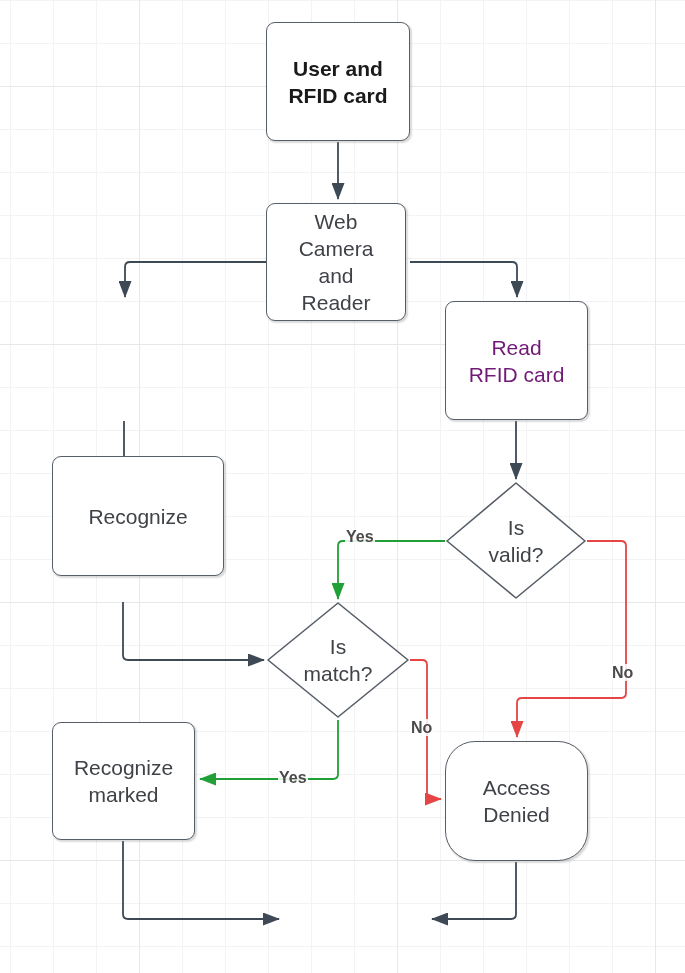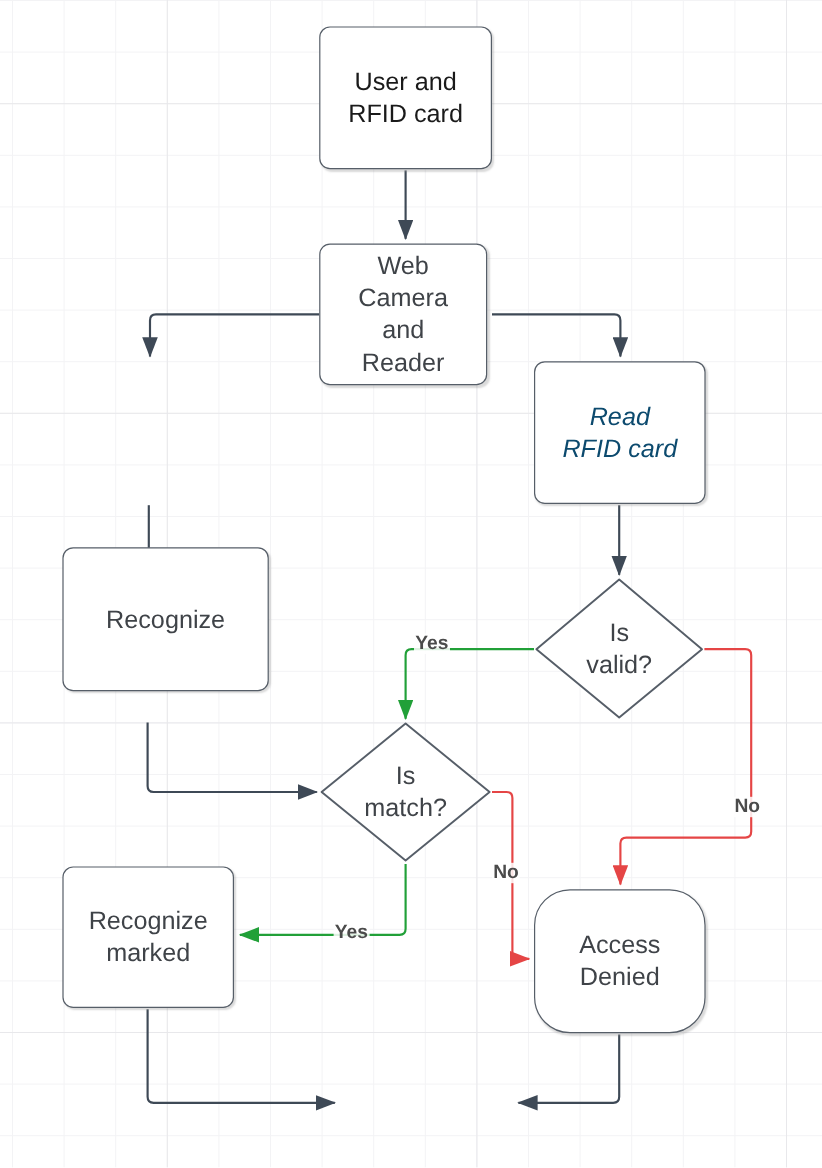--- a/index.html
+++ b/index.html
@@ -40,22 +40,22 @@
     text-align: center;
     z-index: 2;
     box-shadow: 1.5px 1.5px 1.5px rgba(150,150,150,0.35);
   }
   .node-label {
     white-space: pre-line;
     font-size: 21px;
     line-height: 27px;
     color: #3f4348;
   }
-  .node-label.bold { font-weight: normal; color: #1a1a1a; }
-  .node-label.muted { color: #0c4a6e; font-style: italic; }
+  .node-label.bold { font-weight: bold; color: #1a1a1a; }
+  .node-label.muted { color: #701a75; }
   .stadium { border-radius: 39px; }
   .diamond-label {
     position: absolute;
     display: flex;
     align-items: center;
     justify-content: center;
     text-align: center;
     z-index: 2;
     pointer-events: none;
   }

